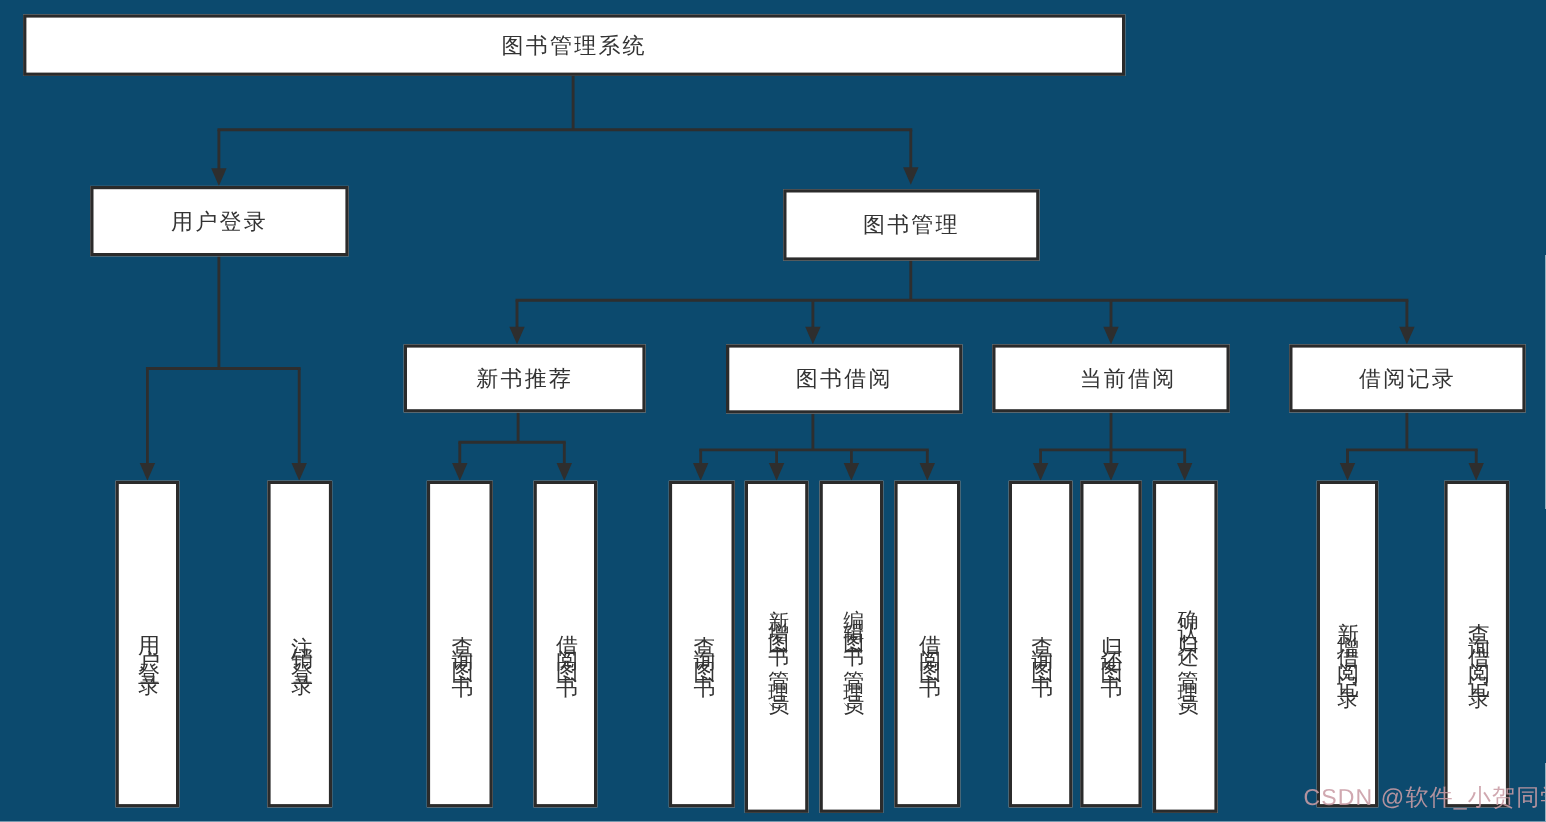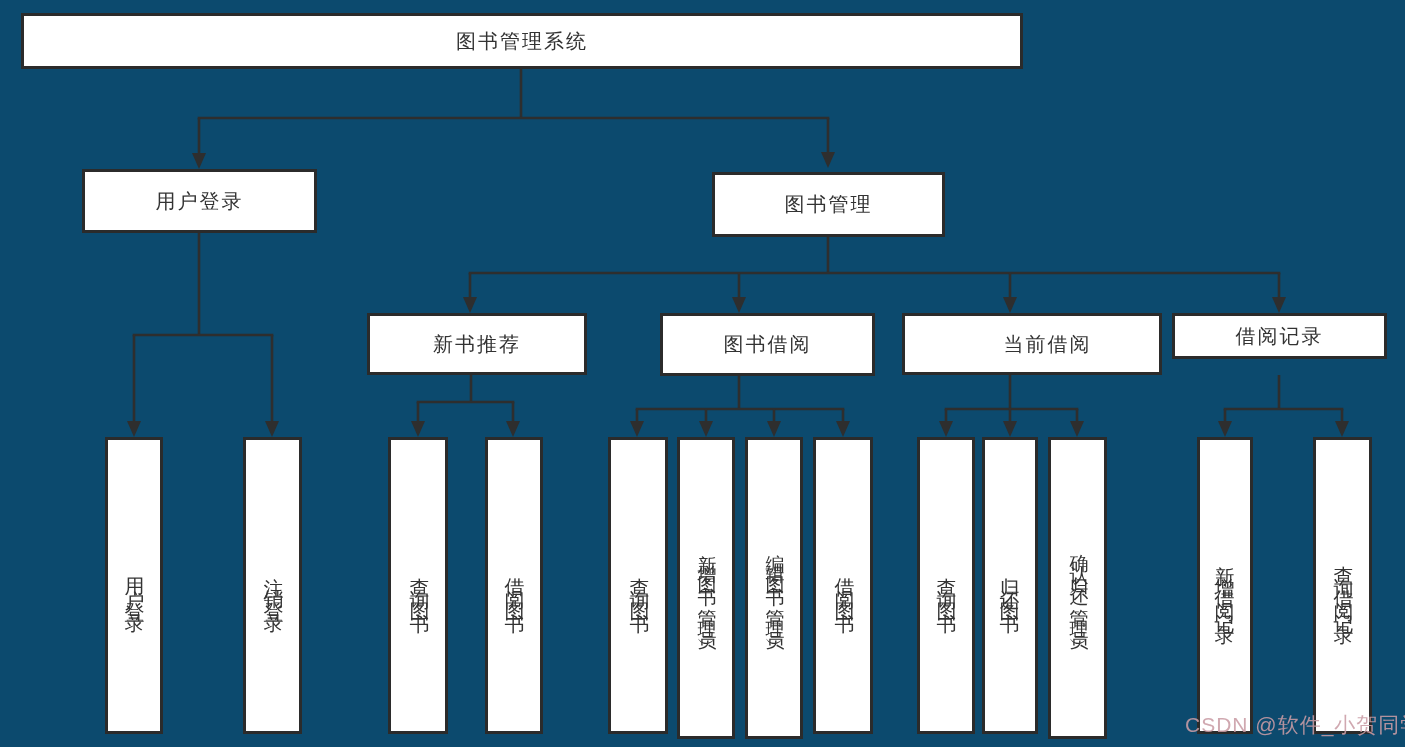--- a/index.html
+++ b/index.html
@@ -115,22 +115,22 @@
     </g>
   </svg>
 
   <div class="node" style="left:21px;top:13px;width:1002px;height:56px;">图书管理系统</div>
 
   <div class="node" style="left:82px;top:169px;width:235px;height:64px;">用户登录</div>
   <div class="node" style="left:712px;top:172px;width:233px;height:65px;">图书管理</div>
 
   <div class="node" style="left:367px;top:313px;width:220px;height:62px;">新书推荐</div>
   <div class="node" style="left:632px;top:313px;width:215px;height:63px;margin-left:28px;">图书借阅</div>
-  <div class="node" style="left:902px;top:313px;width:260px;height:62px;padding-left:31px;">当前借阅</div>
-  <div class="node" style="left:1172px;top:313px;width:215px;height:46px;text-align:center;">借阅记录</div>
+  <div class="node" style="left:902px;top:313px;width:216px;height:62px;padding-left:31px;">当前借阅</div>
+  <div class="node" style="left:1172px;top:313px;width:215px;height:62px;text-align:center;">借阅记录</div>
 
   <div class="leaf" style="left:105px;top:437px;width:58px;height:297px;">用户登录</div>
   <div class="leaf" style="left:243px;top:437px;width:59px;height:297px;">注销登录</div>
 
   <div class="leaf" style="left:388px;top:437px;width:60px;height:297px;">查询图书</div>
   <div class="leaf" style="left:485px;top:437px;width:58px;height:297px;">借阅图书</div>
 
   <div class="leaf" style="left:608px;top:437px;width:60px;height:297px;">查询图书</div>
   <div class="leaf tight" style="left:677px;top:437px;width:58px;height:302px;">新增图书（管理员）</div>
   <div class="leaf tight" style="left:745px;top:437px;width:58px;height:302px;">编辑图书（管理员）</div>

